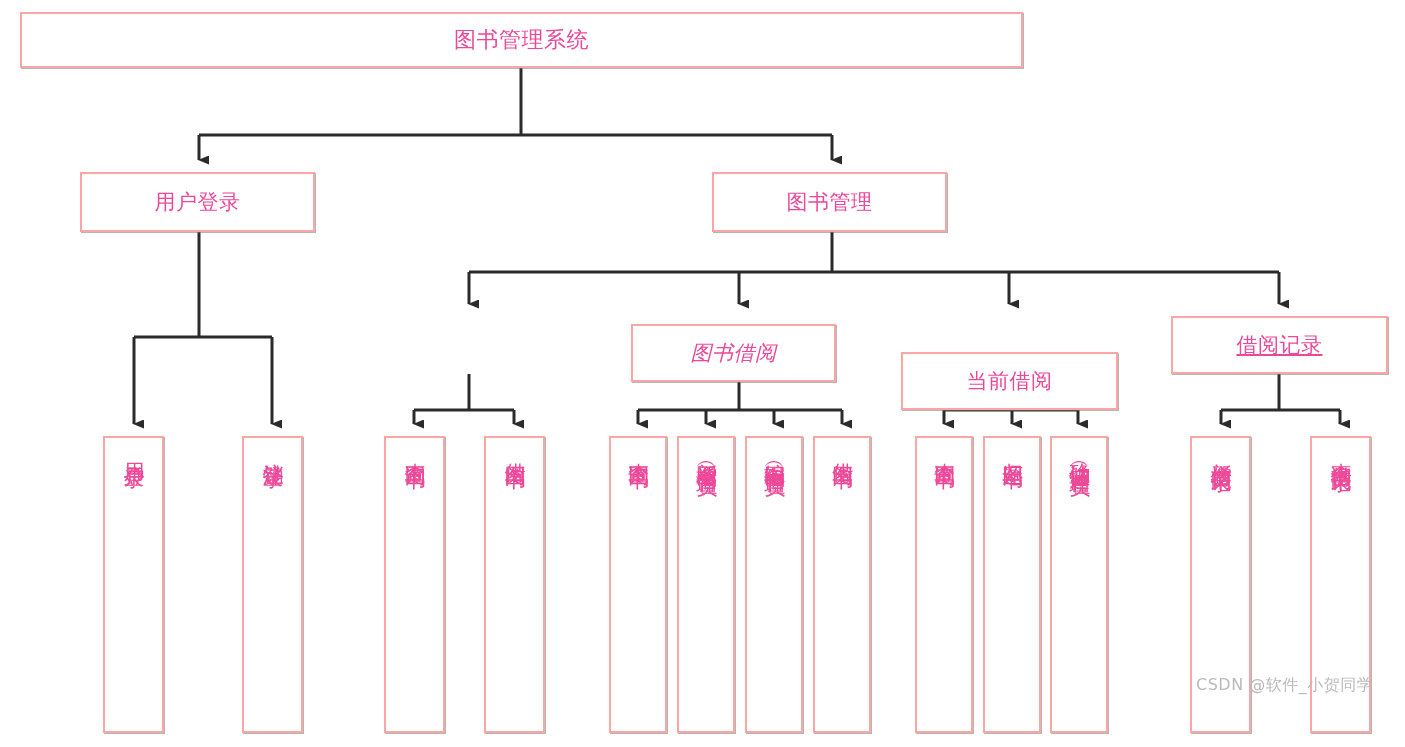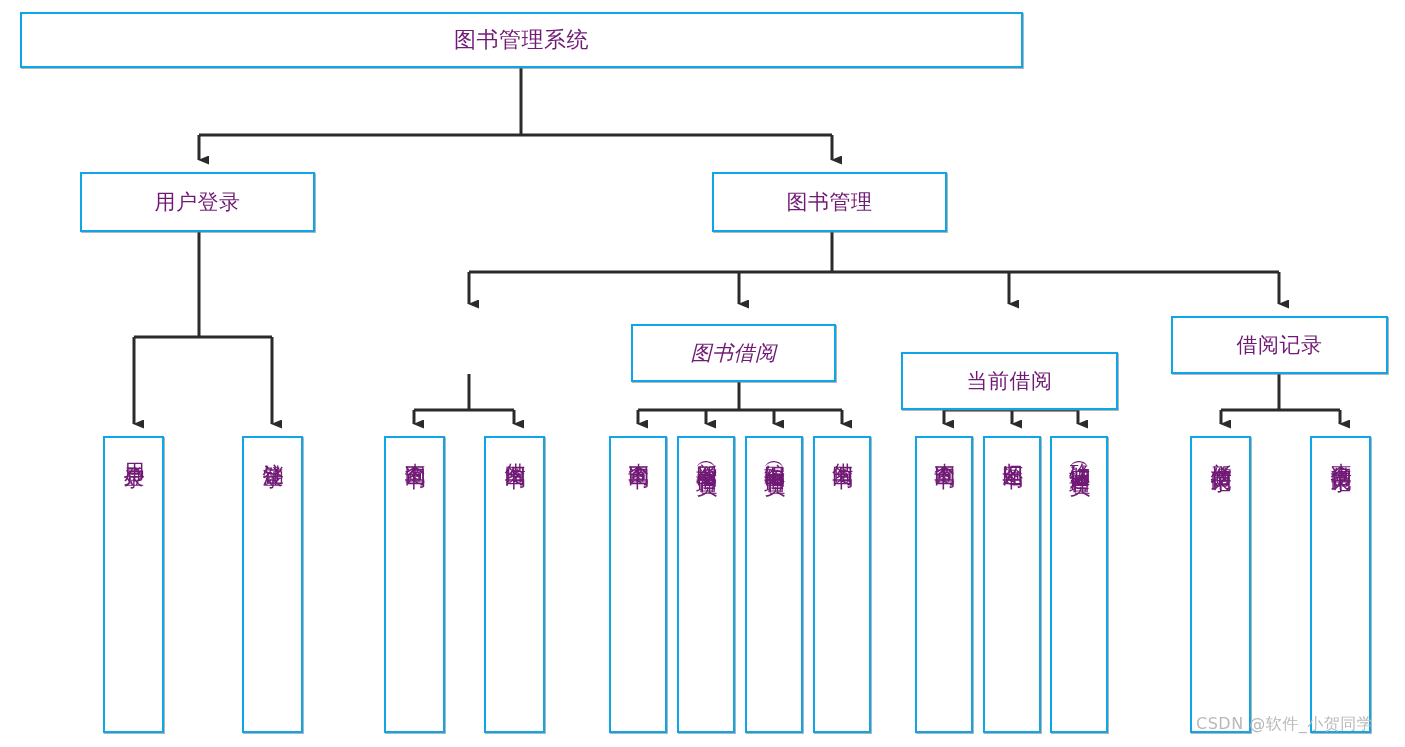--- a/index.html
+++ b/index.html
@@ -20,26 +20,26 @@
     position:absolute;
     left:0; top:0;
     width:1405px; height:747px;
     pointer-events:none;
   }
   
   .node{
     position:absolute;
     box-sizing:border-box;
     background:#ffffff;
-    border:2px solid #0ea5e9;
+    border:2px solid #fca5a5;
     display:flex;
     align-items:center;
     justify-content:center;
     text-align:center;
-    color:#701a75;
+    color:#ec4899;
     box-shadow:1px 1px 0 rgba(120,120,120,.55);
   }
   .node .lbl{
     display:block;
     line-height:1.28;
     letter-spacing:.5px;
     white-space:pre;
   }
   
   .h-node .lbl{ font-size:21px; }
@@ -53,21 +53,21 @@
     writing-mode:vertical-rl;
     text-orientation:upright;
     font-size:21px;
     line-height:1.02;
     letter-spacing:2px;
   }
   
   #watermark{
     position:absolute;
     left:1196px;
-    top:714px;
+    top:675px;
     font-size:16px;
     color:#b9b9b9;
     white-space:nowrap;
     letter-spacing:.5px;
     user-select:none;
   }
 </style>
 </head>
 <body>
 
@@ -137,21 +137,21 @@
 
 
   <div class="node h-node" style="left:631px; top:324px; width:205px; height:58px;font-style:italic;">
     <span class="lbl">图书借阅</span>
   </div>
 
   <div class="node h-node" style="left:901px; top:316px; width:217px; height:58px;margin-top:36px;">
     <span class="lbl">当前借阅</span>
   </div>
 
-  <div class="node h-node" style="left:1171px; top:316px; width:217px; height:58px;">
+  <div class="node h-node" style="left:1171px; top:316px; width:217px; height:58px;text-decoration:underline;">
     <span class="lbl">借阅记录</span>
   </div>
 
   <div class="node v-node" style="left:103px; top:436px; width:61px; height:297px;">
     <span class="lbl">用户登录</span>
   </div>
 
   <div class="node v-node" style="left:242px; top:436px; width:61px; height:297px;">
     <span class="lbl">注销登录</span>
   </div>

